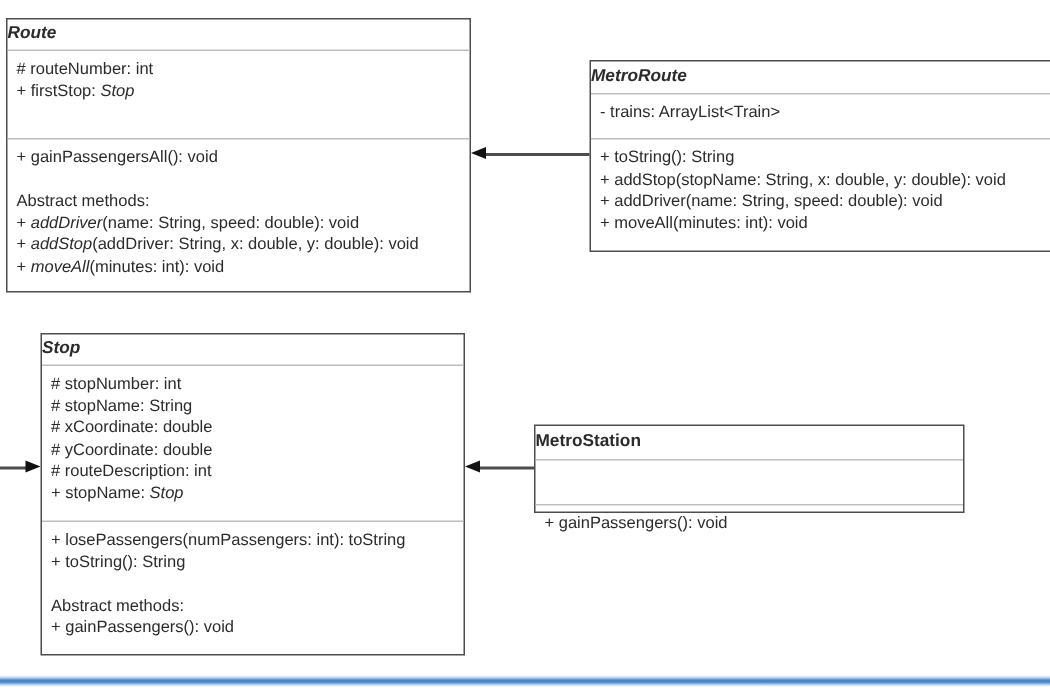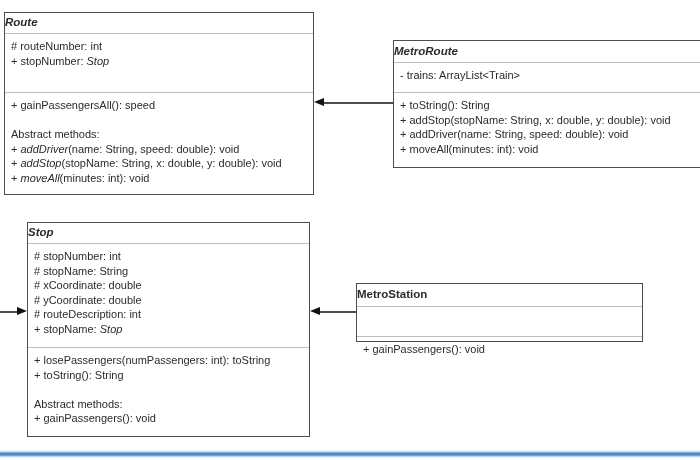--- a/index.html
+++ b/index.html
@@ -65,28 +65,28 @@
 </style>
 </head>
 <body>
 
 <div class="stage">
 
   <div class="uml-box" style="left:4px;top:12px;width:310px;height:183px;">
     <div class="uml-title" style="font-style: italic;">Route</div>
     <div class="uml-section attrs" style="height:59px;">
         <div class="uml-line"><span># routeNumber: int</span></div>
-        <div class="uml-line"><span>+ stopNumber: </span><span class="it">Stop</span></div>
+        <div class="uml-line"><span>+ firstStop: </span><span class="it">Stop</span></div>
       </div>
     <div class="uml-section" style="height:101px;">
-        <div class="uml-line"><span>+ gainPassengersAll(): speed</span></div>
+        <div class="uml-line"><span>+ gainPassengersAll(): void</span></div>
         <div class="uml-line">&nbsp;</div>
         <div class="uml-line"><span>Abstract methods:</span></div>
         <div class="uml-line"><span>+ </span><span class="it">addDriver</span><span>(name: String, speed: double): void</span></div>
-        <div class="uml-line"><span>+ </span><span class="it">addStop</span><span>(stopName: String, x: double, y: double): void</span></div>
+        <div class="uml-line"><span>+ </span><span class="it">addStop</span><span>(addDriver: String, x: double, y: double): void</span></div>
         <div class="uml-line"><span>+ </span><span class="it">moveAll</span><span>(minutes: int): void</span></div>
       </div>
   </div>
 
   <div class="uml-box" style="left:393px;top:40px;width:320px;height:128px;">
     <div class="uml-title" style="height: 22px; line-height: 20px; font-style: italic;">MetroRoute</div>
     <div class="uml-section attrs" style="height:30px;">
         <div class="uml-line"><span>- trains: ArrayList&lt;Train&gt;</span></div>
       </div>
     <div class="uml-section" style="height:73px;">

